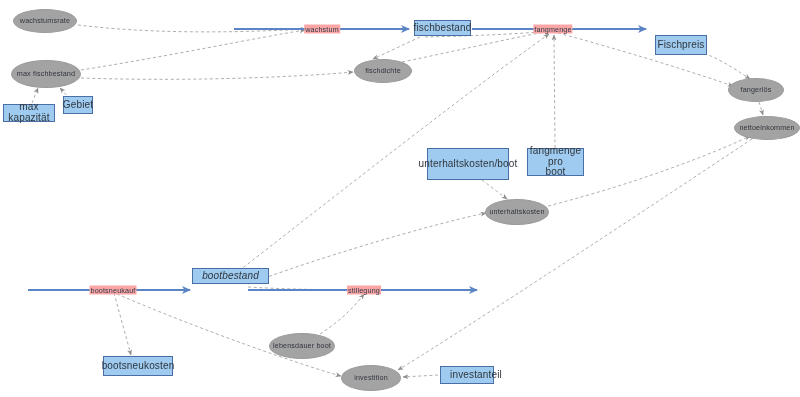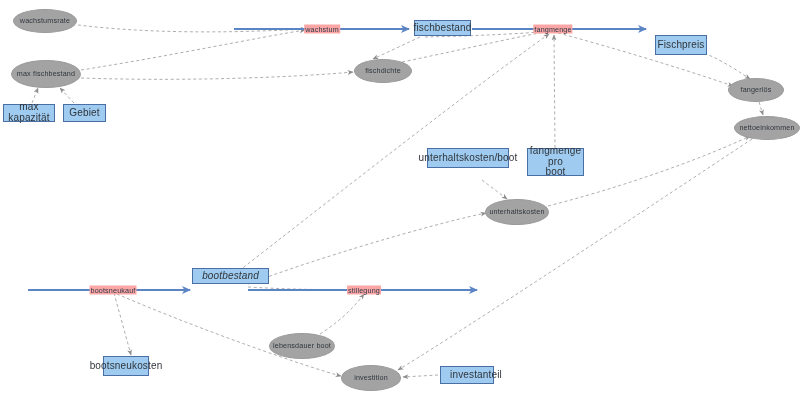--- a/index.html
+++ b/index.html
@@ -108,26 +108,26 @@
         <path d="M109.8,293.4 L116.2,293.4 L113,290 Z" fill="#6e88a8"></path>
         <line x1="248" y1="290" x2="477" y2="290" stroke="#5b84c4" stroke-width="2.2" marker-end="url(#flowhead)"></line>
         <path d="M360.8,293.4 L367.2,293.4 L364,290 Z" fill="#6e88a8"></path>
       </g>
   </svg>
 
   <div id="node-layer">
       <div class="node stock" style="left: 414px; top: 20px; width: 57px; height: 16px;">fischbestand</div>
       <div class="node stock" style="left: 192px; top: 268px; width: 77px; height: 16px; font-style: italic;">bootbestand</div>
       <div class="node stock" style="left: 3px; top: 104px; width: 52px; height: 18px;">max kapazität</div>
-      <div class="node stock" style="left: 63px; top: 104px; width: 43px; height: 18px;">Gebiet</div>
+      <div class="node stock" style="left: 63px; top: 96px; width: 30px; height: 18px;">Gebiet</div>
       <div class="node stock" style="left: 655px; top: 35px; width: 52px; height: 20px;">Fischpreis</div>
-      <div class="node stock" style="left: 427px; top: 148px; width: 82px; height: 20px;">unterhaltskosten/boot</div>
+      <div class="node stock" style="left: 427px; top: 148px; width: 82px; height: 32px;">unterhaltskosten/boot</div>
       <div class="node stock" style="left: 527px; top: 148px; width: 57px; height: 28px;">fangmenge pro
 boot</div>
-      <div class="node stock" style="left: 103px; top: 356px; width: 46px; height: 20px;">bootsneukosten</div>
+      <div class="node stock" style="left: 103px; top: 356px; width: 70px; height: 20px;">bootsneukosten</div>
       <div class="node stock" style="left: 440px; top: 366px; width: 54px; height: 18px; padding-left: 18px;">investanteil</div>
       <div class="node aux" style="left: 13px; top: 9px; width: 64px; height: 24px;">wachstumsrate</div>
       <div class="node aux" style="left: 11px; top: 60px; width: 70px; height: 28px;">max fischbestand</div>
       <div class="node aux" style="left: 354px; top: 59px; width: 58px; height: 24px;">fischdichte</div>
       <div class="node aux" style="left: 728px; top: 78px; width: 56px; height: 24px;">fangerlös</div>
       <div class="node aux" style="left: 734px; top: 116px; width: 66px; height: 24px;">nettoeinkommen</div>
       <div class="node aux" style="left: 485px; top: 199px; width: 64px; height: 26px;">unterhaltskosten</div>
       <div class="node aux" style="left: 269px; top: 333px; width: 66px; height: 26px;">lebensdauer boot</div>
       <div class="node aux" style="left: 341px; top: 365px; width: 60px; height: 26px;">investition</div>
     </div>

